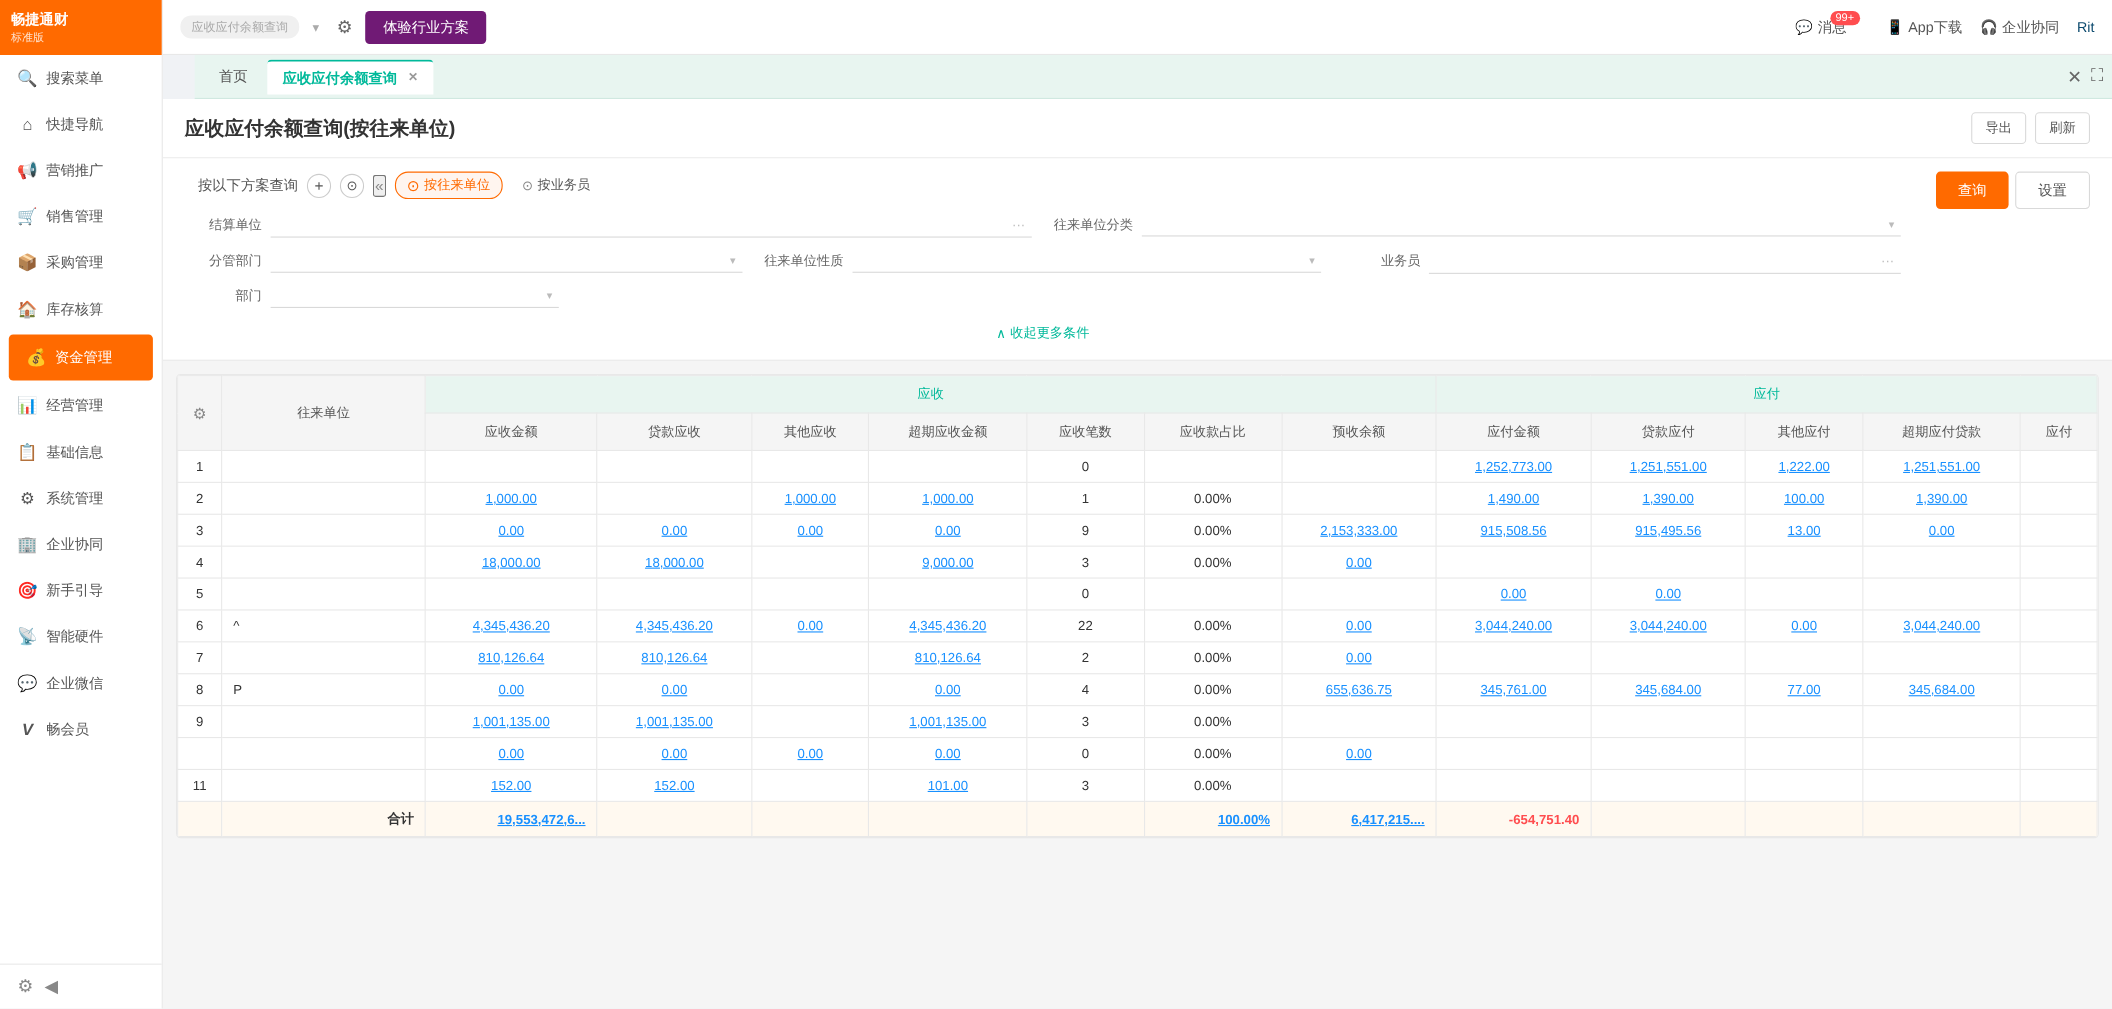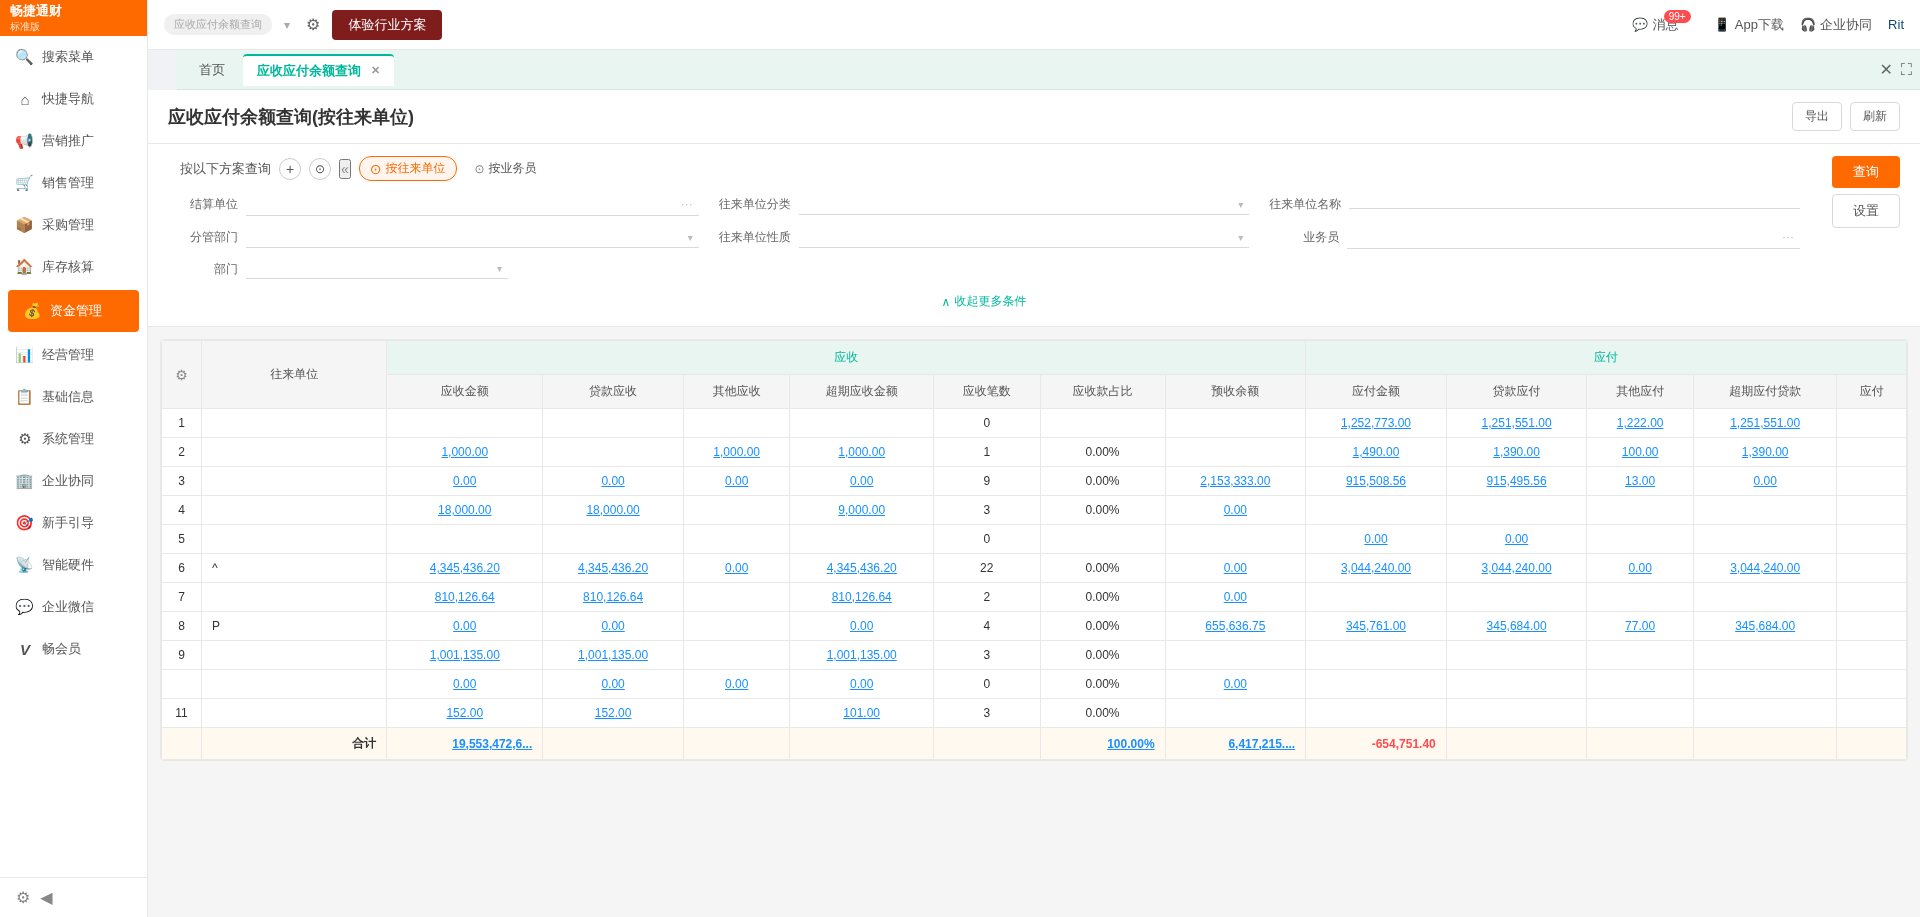--- a/index.html
+++ b/index.html
@@ -1,37 +1,37 @@
 <!DOCTYPE html>
 <html><head>
   <meta charset="utf-8">
   <style>
     * { margin: 0; padding: 0; box-sizing: border-box; }
     body { font-family: "Microsoft YaHei", Arial, sans-serif; font-size: 12px; background: #f0f2f5; color: #333; width: 1920px; min-height: 917px; display: flex; }
 
     
     .sidebar { width: 148px; background: #fff; border-right: 1px solid #e8e8e8; display: flex; flex-direction: column; height: 917px; flex-shrink: 0; }
-    .sidebar-logo { height: 36px; background: #ff6a00; display: flex; align-items: center; padding: 0 10px; }
+    .sidebar-logo { height: 50px; background: #ff6a00; display: flex; align-items: center; padding: 0 10px; }
     .sidebar-logo-text { color: #fff; font-size: 13px; font-weight: bold; }
     .sidebar-logo-sub { color: rgba(255,255,255,0.8); font-size: 10px; }
     .sidebar-item { display: flex; align-items: center; gap: 8px; padding: 12px 16px; cursor: pointer; color: #555; font-size: 13px; }
     .sidebar-item.active { background: #ff6a00; color: #fff; border-radius: 4px; margin: 2px 8px; }
     .sidebar-item .icon { width: 18px; height: 18px; display: flex; align-items: center; justify-content: center; font-size: 15px; }
     .sidebar-bottom { margin-top: auto; border-top: 1px solid #e8e8e8; display: flex; align-items: center; padding: 10px 16px; gap: 10px; }
     .sidebar-bottom .icon { font-size: 16px; color: #888; cursor: pointer; }
 
     
     .main { flex: 1; display: flex; flex-direction: column; height: 917px; overflow: hidden; }
 
     
     .top-bar { height: 50px; background: #fff; border-bottom: 1px solid #e8e8e8; display: flex; align-items: center; padding: 0 16px; gap: 12px; }
     .top-bar-breadcrumb { color: #999; font-size: 12px; background: #f5f5f5; padding: 4px 12px; border-radius: 12px; }
     .top-bar-dropdown { color: #999; font-size: 12px; cursor: pointer; }
     .top-bar-gear { font-size: 16px; color: #666; cursor: pointer; margin-left: 4px; }
-    .top-bar-btn { background: #7f1d1d; color: #fff; border: none; padding: 6px 16px; border-radius: 4px; font-size: 13px; cursor: pointer; font-family: "Microsoft YaHei", Arial; }
+    .top-bar-btn { background: #701a75; color: #fff; border: none; padding: 6px 16px; border-radius: 4px; font-size: 13px; cursor: pointer; font-family: "Microsoft YaHei", Arial; }
     .top-bar-right { margin-left: auto; display: flex; align-items: center; gap: 16px; }
     .top-bar-msg { display: flex; align-items: center; gap: 4px; font-size: 13px; color: #555; cursor: pointer; position: relative; }
     .badge { background: #ff4d4f; color: #fff; border-radius: 10px; font-size: 10px; padding: 1px 5px; position: absolute; top: -6px; right: -12px; }
     .top-bar-user { font-size: 13px; color: #0c4a6e; }
 
     
     .tab-bar { height: 40px; background: #e8f5f0; display: flex; align-items: center; padding: 0 8px; gap: 4px; border-bottom: 1px solid #d0e8e0; margin-left: 29px; }
     .tab { padding: 6px 14px; background: transparent; color: #555; border-radius: 4px 4px 0 0; cursor: pointer; display: flex; align-items: center; gap: 6px; font-size: 13px; }
     .tab.active { background: #fff; color: #00b99a; font-weight: bold; border-top: 2px solid #00b99a; }
     .tab-close { color: #999; font-size: 11px; margin-left: 4px; cursor: pointer; }
@@ -58,21 +58,21 @@
     .filter-inactive-tag { color: #555; padding: 3px 10px; border-radius: 12px; font-size: 12px; cursor: pointer; display: flex; align-items: center; gap: 4px; }
 
     .filter-row { display: flex; align-items: center; gap: 20px; margin-bottom: 10px; }
     .filter-field { display: flex; align-items: center; flex: 1; gap: 8px; min-width: 280px; }
     .filter-field-label { font-size: 12px; color: #666; white-space: nowrap; min-width: 70px; text-align: right; }
     .filter-select-wrapper { flex: 1; display: flex; align-items: center; border-bottom: 1px solid #d9d9d9; padding: 4px 6px; }
 
     .collapse-btn { display: flex; align-items: center; gap: 4px; color: #00b99a; font-size: 12px; cursor: pointer; justify-content: center; padding: 4px 0; }
 
     
-    .action-area { display: flex; flex-direction: column; gap: 6px; padding-left: 12px; }
+    .action-area { display: flex; flex-direction: row; gap: 6px; padding-left: 12px; }
     .query-btn { background: #ff6a00; color: #fff; border: none; padding: 7px 20px; border-radius: 4px; font-size: 13px; cursor: pointer; font-family: "Microsoft YaHei", Arial; }
     .settings-btn { background: #fff; color: #555; border: 1px solid #d9d9d9; padding: 7px 20px; border-radius: 4px; font-size: 13px; cursor: pointer; font-family: "Microsoft YaHei", Arial; }
 
     
     .table-wrapper { margin: 12px; background: #fff; border: 1px solid #e8e8e8; border-radius: 4px; overflow: auto; }
     .data-table { width: 100%; border-collapse: collapse; font-size: 12px; }
     .data-table th { background: #f5f5f5; padding: 8px 10px; text-align: center; border: 1px solid #e8e8e8; color: #555; font-weight: normal; white-space: nowrap; }
     .data-table th.group-header { background: #e8f5f0; color: #00b99a; }
     .data-table td { padding: 7px 10px; text-align: center; border: 1px solid #e8e8e8; color: #333; white-space: nowrap; }
     .data-table td.link { color: #1890ff; text-decoration: underline; cursor: pointer; }
@@ -238,26 +238,20 @@
               <div class="filter-select-wrapper" style="flex:1;display:flex;align-items:center;border-bottom:1px solid #d9d9d9;padding:4px 6px;">
                 <span style="flex:1;font-size:12px;color:#ccc;"></span>
                 <span style="color:#bbb;font-size:12px;">···</span>
               </div>
             </div>
             <div class="filter-field">
               <span class="filter-field-label">往来单位分类</span>
               <div class="filter-select-wrapper" style="flex:1;display:flex;align-items:center;border-bottom:1px solid #d9d9d9;padding:4px 6px;">
                 <span style="flex:1;"></span>
                 <span style="color:#bbb;font-size:10px;">▾</span>
-              </div>
-            </div>
-            <div class="filter-field">
-              <span class="filter-field-label">往来单位名称</span>
-              <div class="filter-select-wrapper" style="flex:1;display:flex;align-items:center;border-bottom:1px solid #d9d9d9;padding:4px 6px;">
-                <span style="flex:1;"></span>
               </div>
             </div>
           </div>
 
           <div class="filter-row">
             <div class="filter-field">
               <span class="filter-field-label">分管部门</span>
               <div class="filter-select-wrapper" style="flex:1;display:flex;align-items:center;border-bottom:1px solid #d9d9d9;padding:4px 6px;">
                 <span style="flex:1;"></span>
                 <span style="color:#bbb;font-size:10px;">▾</span>

